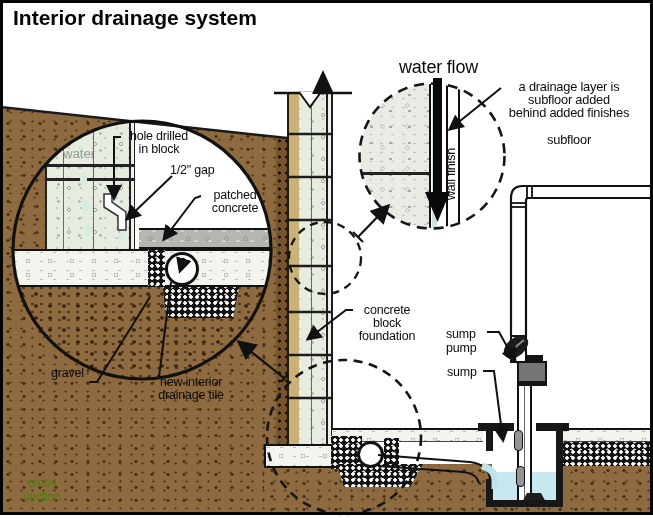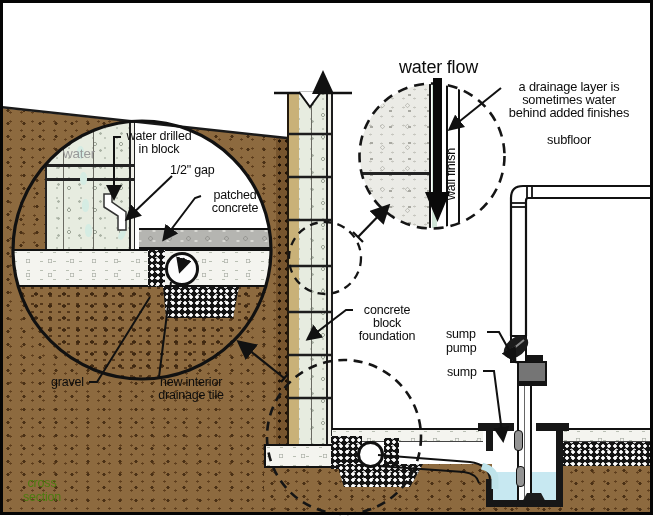--- a/index.html
+++ b/index.html
@@ -195,49 +195,50 @@
     <path d="M159,377 L171,282" stroke="#111" stroke-width="2" fill="none"></path>
     <path d="M184,258 L180,271" stroke="#111" stroke-width="2" fill="none" marker-end="url(#ahs)"></path>
     <path d="M501,88 L450,129" stroke="#111" stroke-width="2" fill="none" marker-end="url(#ahs)"></path>
     <path d="M353,310 L346,310 L308,339" stroke="#111" stroke-width="2" fill="none" marker-end="url(#ahs)"></path>
     <path d="M487,332 L499,332 L515,361" stroke="#111" stroke-width="2" fill="none" marker-end="url(#ahs)"></path>
     <path d="M483,371 L494,371 L503,440" stroke="#111" stroke-width="2" fill="none" marker-end="url(#ahs)"></path>
 
     <rect x="1.5" y="1.5" width="650" height="512" fill="none" stroke="#050505" stroke-width="3"></rect>
   </svg>
 
+  <div class="title">Interior drainage system</div>
 
   <div class="lbl" style="left:63px;top:148px;color:#999;font-size:13.5px;">
     <span>water</span></div>
 
   <div class="lbl" style="left:119px;top:130px;width:80px;">
-    <span>water drilled</span><br><span>in block</span></div>
+    <span>hole drilled</span><br><span>in block</span></div>
 
   <div class="lbl" style="left:170px;top:164px;">
     <span>1/2" gap</span></div>
 
   <div class="lbl" style="left:197px;top:189px;width:76px;">
     <span>patched</span><br><span>concrete</span></div>
 
-  <div class="lbl" style="left:51px;top:376px;">
+  <div class="lbl" style="left:51px;top:367px;">
     <span>gravel</span></div>
 
   <div class="lbl" style="left:146px;top:376px;width:90px;">
     <span>new interior</span><br><span>drainage tile</span></div>
 
   <div class="lbl" style="left:399px;top:61px;font-size:18px;">
     <span>water flow</span></div>
 
   <div class="lbl" style="left:443px;top:129px;width:17px;height:90px;writing-mode:vertical-rl;transform:rotate(180deg);
               white-space:nowrap;font-size:12.5px;line-height:17px;">
     <span>wall finish</span></div>
 
   <div class="lbl" style="left:498px;top:80px;width:142px;line-height:13.2px;font-size:12.8px;white-space:normal;">
     <span>a drainage layer is</span><br>
-    <span>sometimes water</span><br>
+    <span>subfloor added</span><br>
     <span>behind added finishes</span><br>
     <br>
     <span>subfloor</span></div>
 
   <div class="lbl" style="left:341px;top:304px;width:92px;line-height:13px;">
     <span>concrete</span><br>
     <span>block</span><br>
     <span>foundation</span></div>
 
   <div class="lbl left" style="left:446px;top:328px;line-height:13.5px;">

